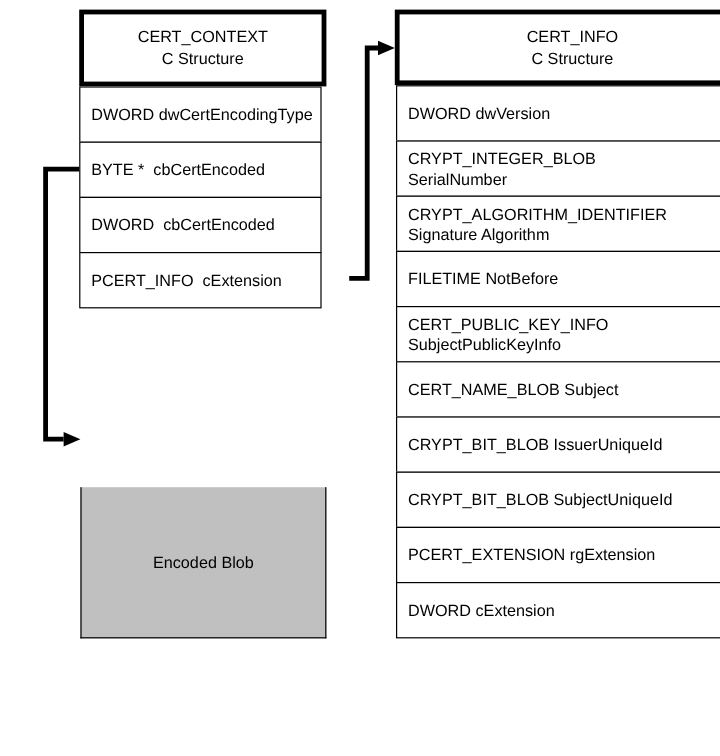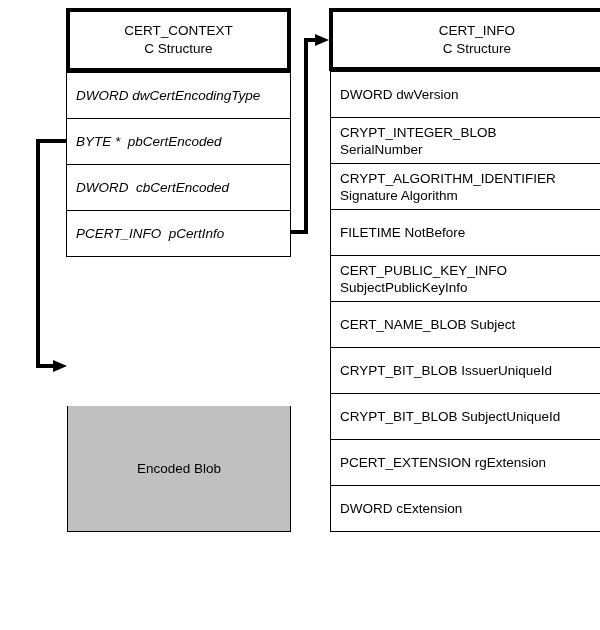--- a/index.html
+++ b/index.html
@@ -77,48 +77,48 @@
   .arrow-head {
     fill: var(--line, #000000);
     stroke: none;
   }
 </style>
 </head>
 <body>
 
 <div class="canvas">
 
-  <div class="struct-header" style="left:66px; top:8px; width:225px; height:64px;">CERT_CONTEXT
+  <div class="struct-header" style="left:66px; top:8px; width:206px; height:64px;">CERT_CONTEXT
 C Structure</div>
-  <div class="struct-rows" style="left:66px; top:72px; width:225px;font-style:italic;">
+  <div class="struct-rows" style="left:66px; top:72px; width:202px;">
     <div class="struct-row">DWORD dwCertEncodingType</div>
-    <div class="struct-row">BYTE *  pbCertEncoded</div>
+    <div class="struct-row">BYTE *  cbCertEncoded</div>
     <div class="struct-row">DWORD  cbCertEncoded</div>
-    <div class="struct-row">PCERT_INFO  pCertInfo</div>
+    <div class="struct-row">PCERT_INFO  cExtension</div>
   </div>
 
   <div class="struct-header" style="left:329px; top:8px; width:296px; height:63px;">CERT_INFO
 C Structure</div>
   <div class="struct-rows" style="left:330px; top:71px; width:304px;">
     <div class="struct-row">DWORD dwVersion</div>
     <div class="struct-row">CRYPT_INTEGER_BLOB
 SerialNumber</div>
     <div class="struct-row">CRYPT_ALGORITHM_IDENTIFIER
 Signature Algorithm</div>
     <div class="struct-row">FILETIME NotBefore</div>
     <div class="struct-row">CERT_PUBLIC_KEY_INFO
 SubjectPublicKeyInfo</div>
     <div class="struct-row">CERT_NAME_BLOB Subject</div>
     <div class="struct-row">CRYPT_BIT_BLOB IssuerUniqueId</div>
     <div class="struct-row">CRYPT_BIT_BLOB SubjectUniqueId</div>
     <div class="struct-row">PCERT_EXTENSION rgExtension</div>
     <div class="struct-row">DWORD cExtension</div>
   </div>
 
-  <div class="blob-body" style="left:67px; top:406px; width:224px; height:126px;">Encoded Blob</div>
+  <div class="blob-body" style="left:67px; top:406px; width:205px; height:126px;">Encoded Blob</div>
 
   <svg class="connectors" width="600" height="630" viewBox="0 0 600 630">
 
     <g>
       <polyline class="arrow-line" points="291,232 306,232 306,40 317,40"></polyline>
       <polygon class="arrow-head" points="329,40 315,34 315,46"></polygon>
     </g>
 
     <g>
       <polyline class="arrow-line" points="66,141 38,141 38,366 53,366"></polyline>

